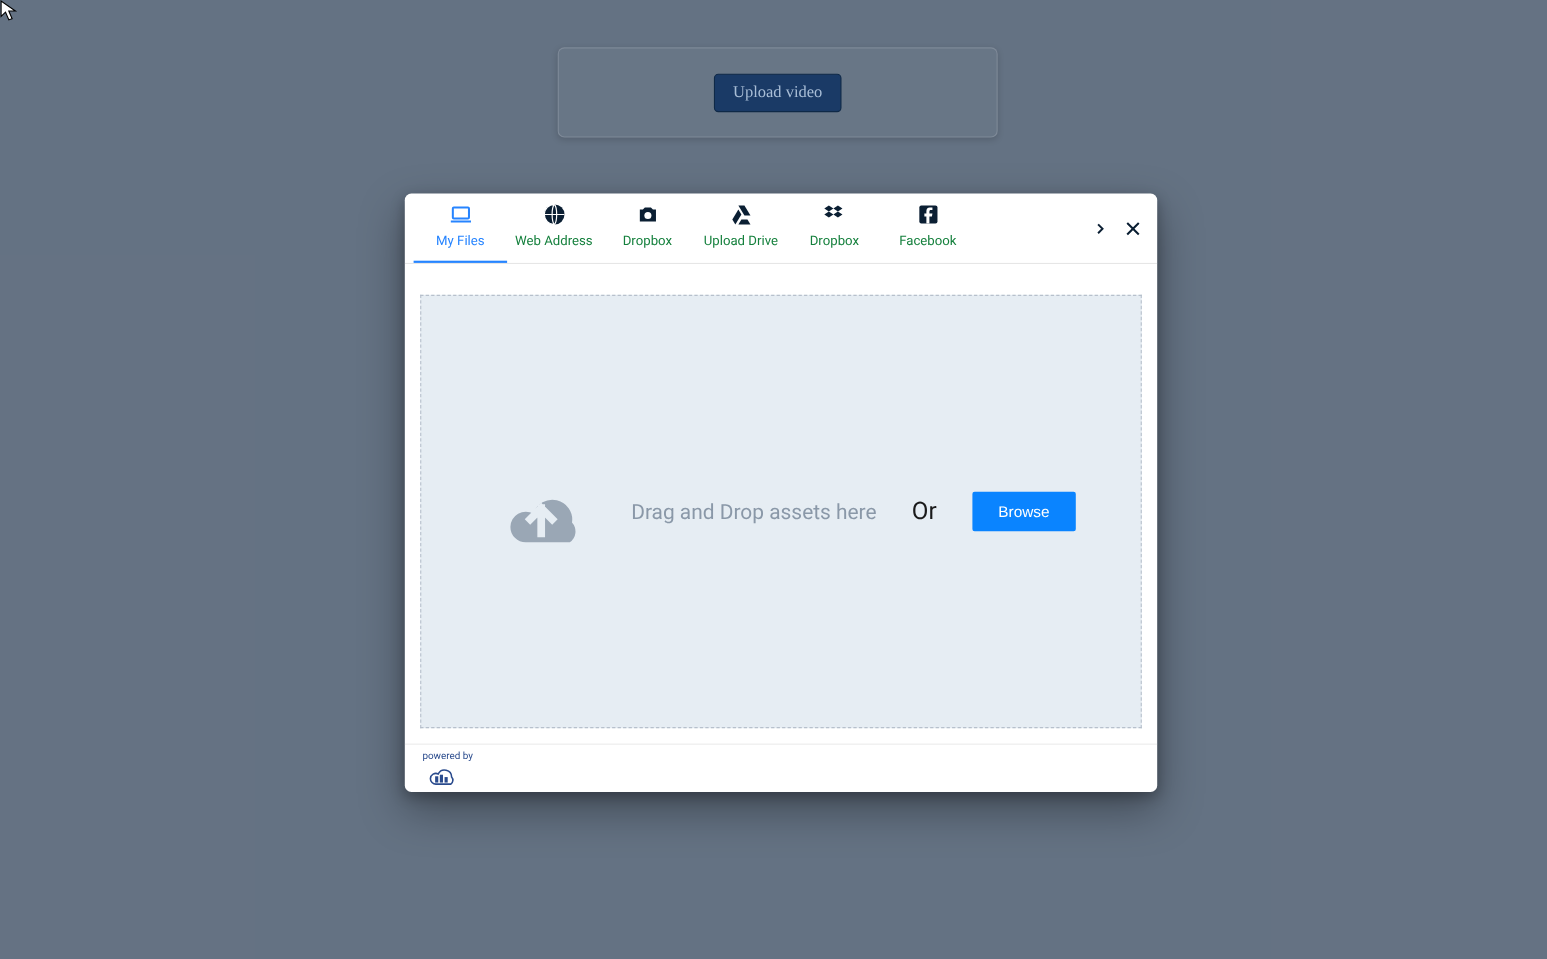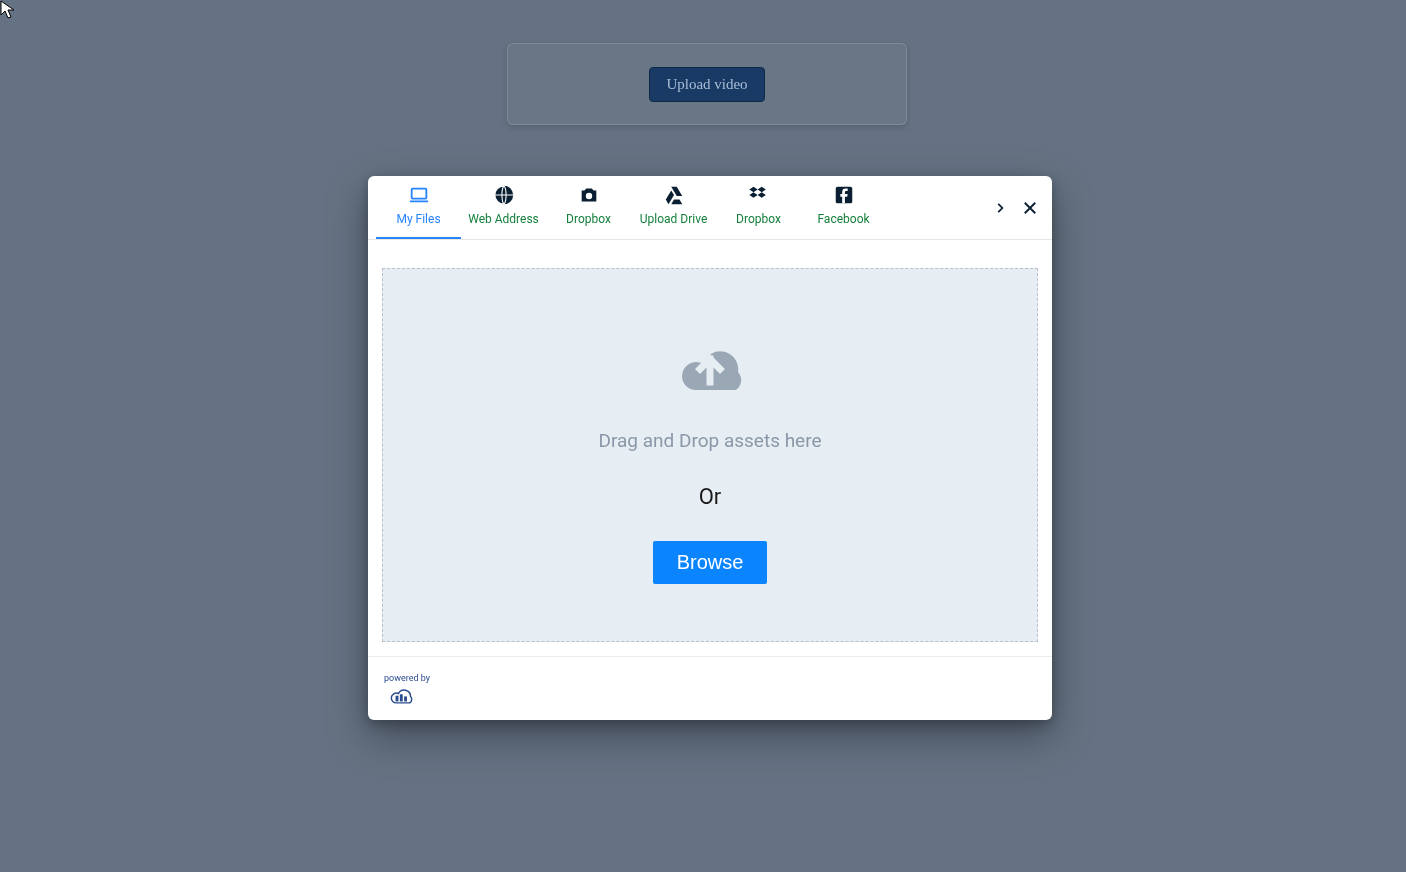--- a/index.html
+++ b/index.html
@@ -120,21 +120,21 @@
     flex: 1;
     padding: 14px;
     display: flex;
   }
 
   .dropzone {
     flex: 1;
     border: 1px dashed #b7c0cc;
     background: #e6edf3;
     display: flex;
-    flex-direction: column;
+    flex-direction: row;
     align-items: center;
     justify-content: center;
     gap: 32px;
     margin-top: 14px;
   }
 
   .cloud-icon { width: 100px; height: 70px; }
 
   .dropzone-title {
     color: #8a98a8;
@@ -144,28 +144,28 @@
   .dropzone-or {
     color: #1a1a1a;
     font-size: 22px;
   }
 
   .browse-btn {
     background: #0a84ff;
     color: #ffffff;
     border: none;
     border-radius: 2px;
-    font-size: 20px;
+    font-size: 14px;
     font-weight: 500;
     padding: 10px 24px;
     cursor: pointer;
   }
 
   .footer {
-    height: 64px;
+    height: 44px;
     border-top: 1px solid #ececec;
     display: flex;
     align-items: center;
     padding: 0 16px;
   }
 
   .powered {
     display: flex;
     flex-direction: column;
     align-items: flex-start;

